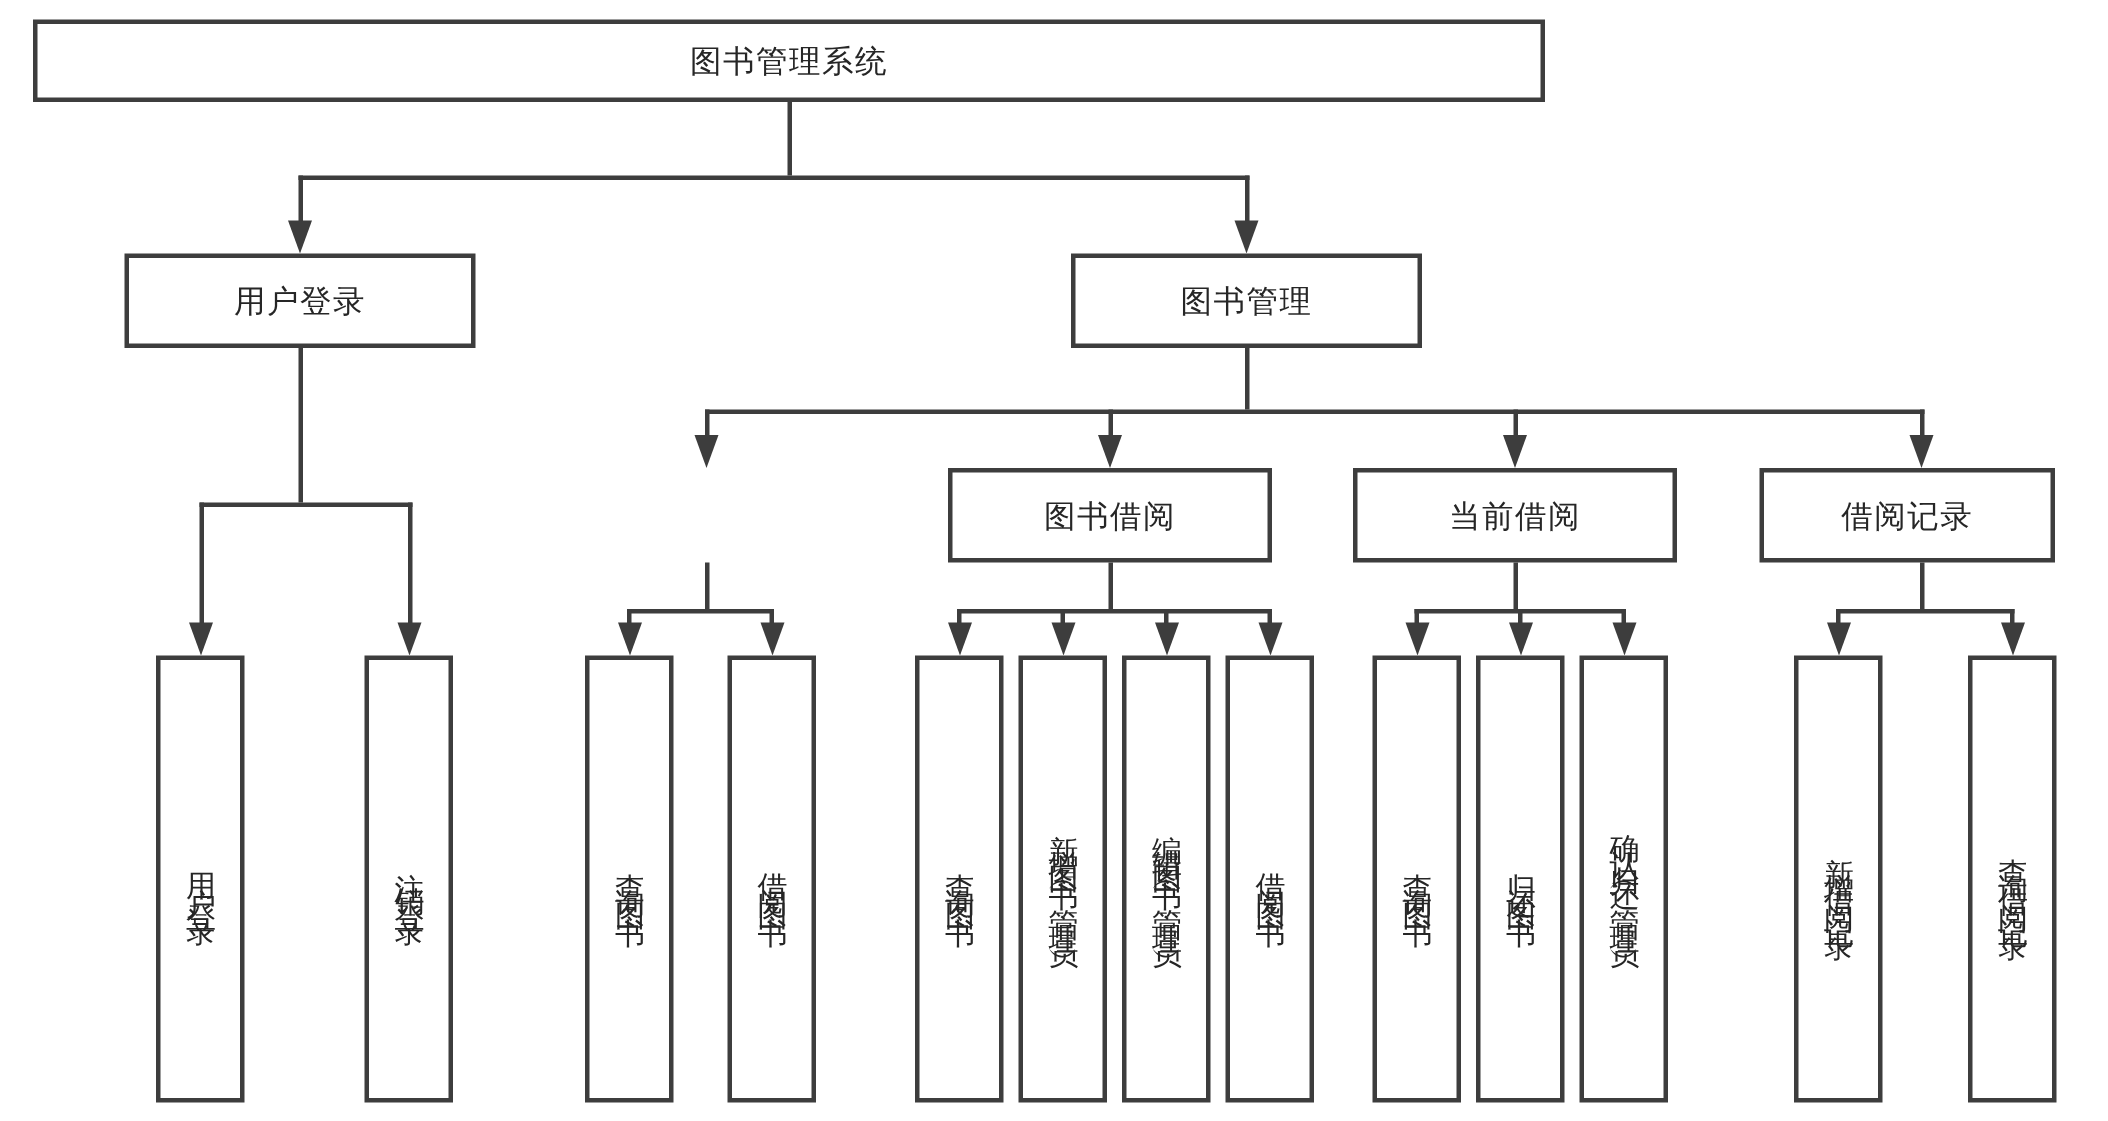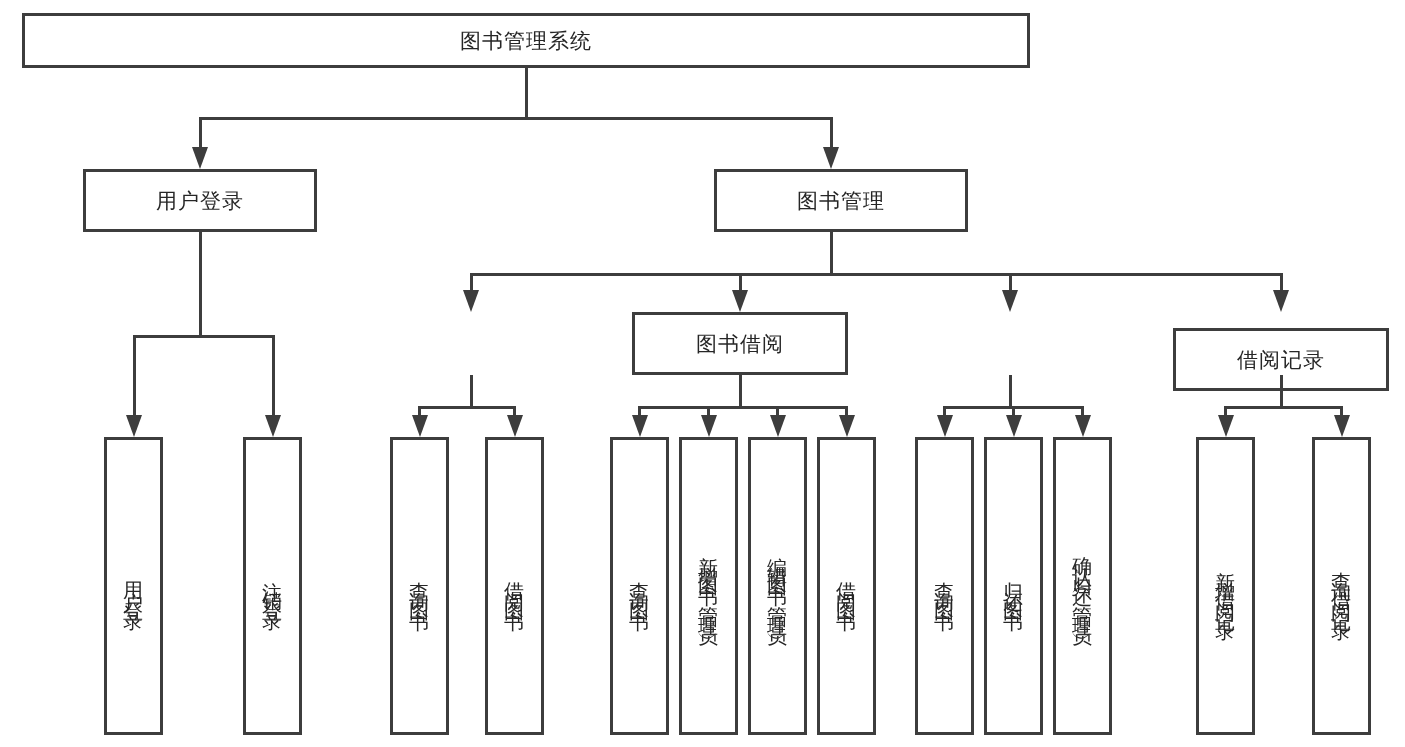--- a/index.html
+++ b/index.html
@@ -69,21 +69,21 @@
   <div class="line vline" style="left:524.5px; top:68px; height:49px;"></div>
   <div class="line hline" style="left:198.5px; top:117px; width:634px;"></div>
   <div class="line vline" style="left:198.5px; top:117px; height:31px;"></div>
   <div class="line vline" style="left:829.5px; top:117px; height:31px;"></div>
   <div class="arrow" style="left:192px; top:147px;"></div>
   <div class="arrow" style="left:823px; top:147px;"></div>
 
   <div class="box h" style="left:83px; top:169px; width:234px; height:63px;">
     <span>用户登录</span>
   </div>
-  <div class="box h" style="left:714px; top:169px; width:254px; height:63px;">
+  <div class="box h" style="left:714px; top:169px; width:234px; height:63px;">
     <span>图书管理</span>
   </div>
 
   <div class="line vline" style="left:198.5px; top:232px; height:103px;"></div>
   <div class="line hline" style="left:132.5px; top:335px; width:142px;"></div>
   <div class="line vline" style="left:132.5px; top:335px; height:81px;"></div>
   <div class="line vline" style="left:271.5px; top:335px; height:81px;"></div>
   <div class="arrow" style="left:126px; top:415px;"></div>
   <div class="arrow" style="left:265px; top:415px;"></div>
 
@@ -94,21 +94,24 @@
   <div class="line vline" style="left:1008.5px; top:273px; height:18px;"></div>
   <div class="line vline" style="left:1279.5px; top:273px; height:18px;"></div>
   <div class="arrow" style="left:463px; top:290px;"></div>
   <div class="arrow" style="left:732px; top:290px;"></div>
   <div class="arrow" style="left:1002px; top:290px;"></div>
   <div class="arrow" style="left:1273px; top:290px;"></div>
 
   <div class="box h" style="left:632px; top:312px; width:216px; height:63px;">
     <span>图书借阅</span>
   </div>
-  <div class="box h" style="left:1173px; top:328px; width:216px; height:63px;">
+  <div class="box h" style="left:902px; top:312px; width:216px; height:63px;">
+    <span>当前借阅</span>
+  </div>
+  <div class="box h" style="left:1173px; top:312px; width:197px; height:63px;">
     <span>借阅记录</span>
   </div>
 
   <div class="line vline" style="left:469.5px; top:375px; height:31px;"></div>
   <div class="line hline" style="left:418px; top:406px; width:98px;"></div>
   <div class="line vline" style="left:418px; top:406px; height:10px;"></div>
   <div class="line vline" style="left:513px; top:406px; height:10px;"></div>
   <div class="arrow" style="left:412px; top:415px;"></div>
   <div class="arrow" style="left:507px; top:415px;"></div>
 

